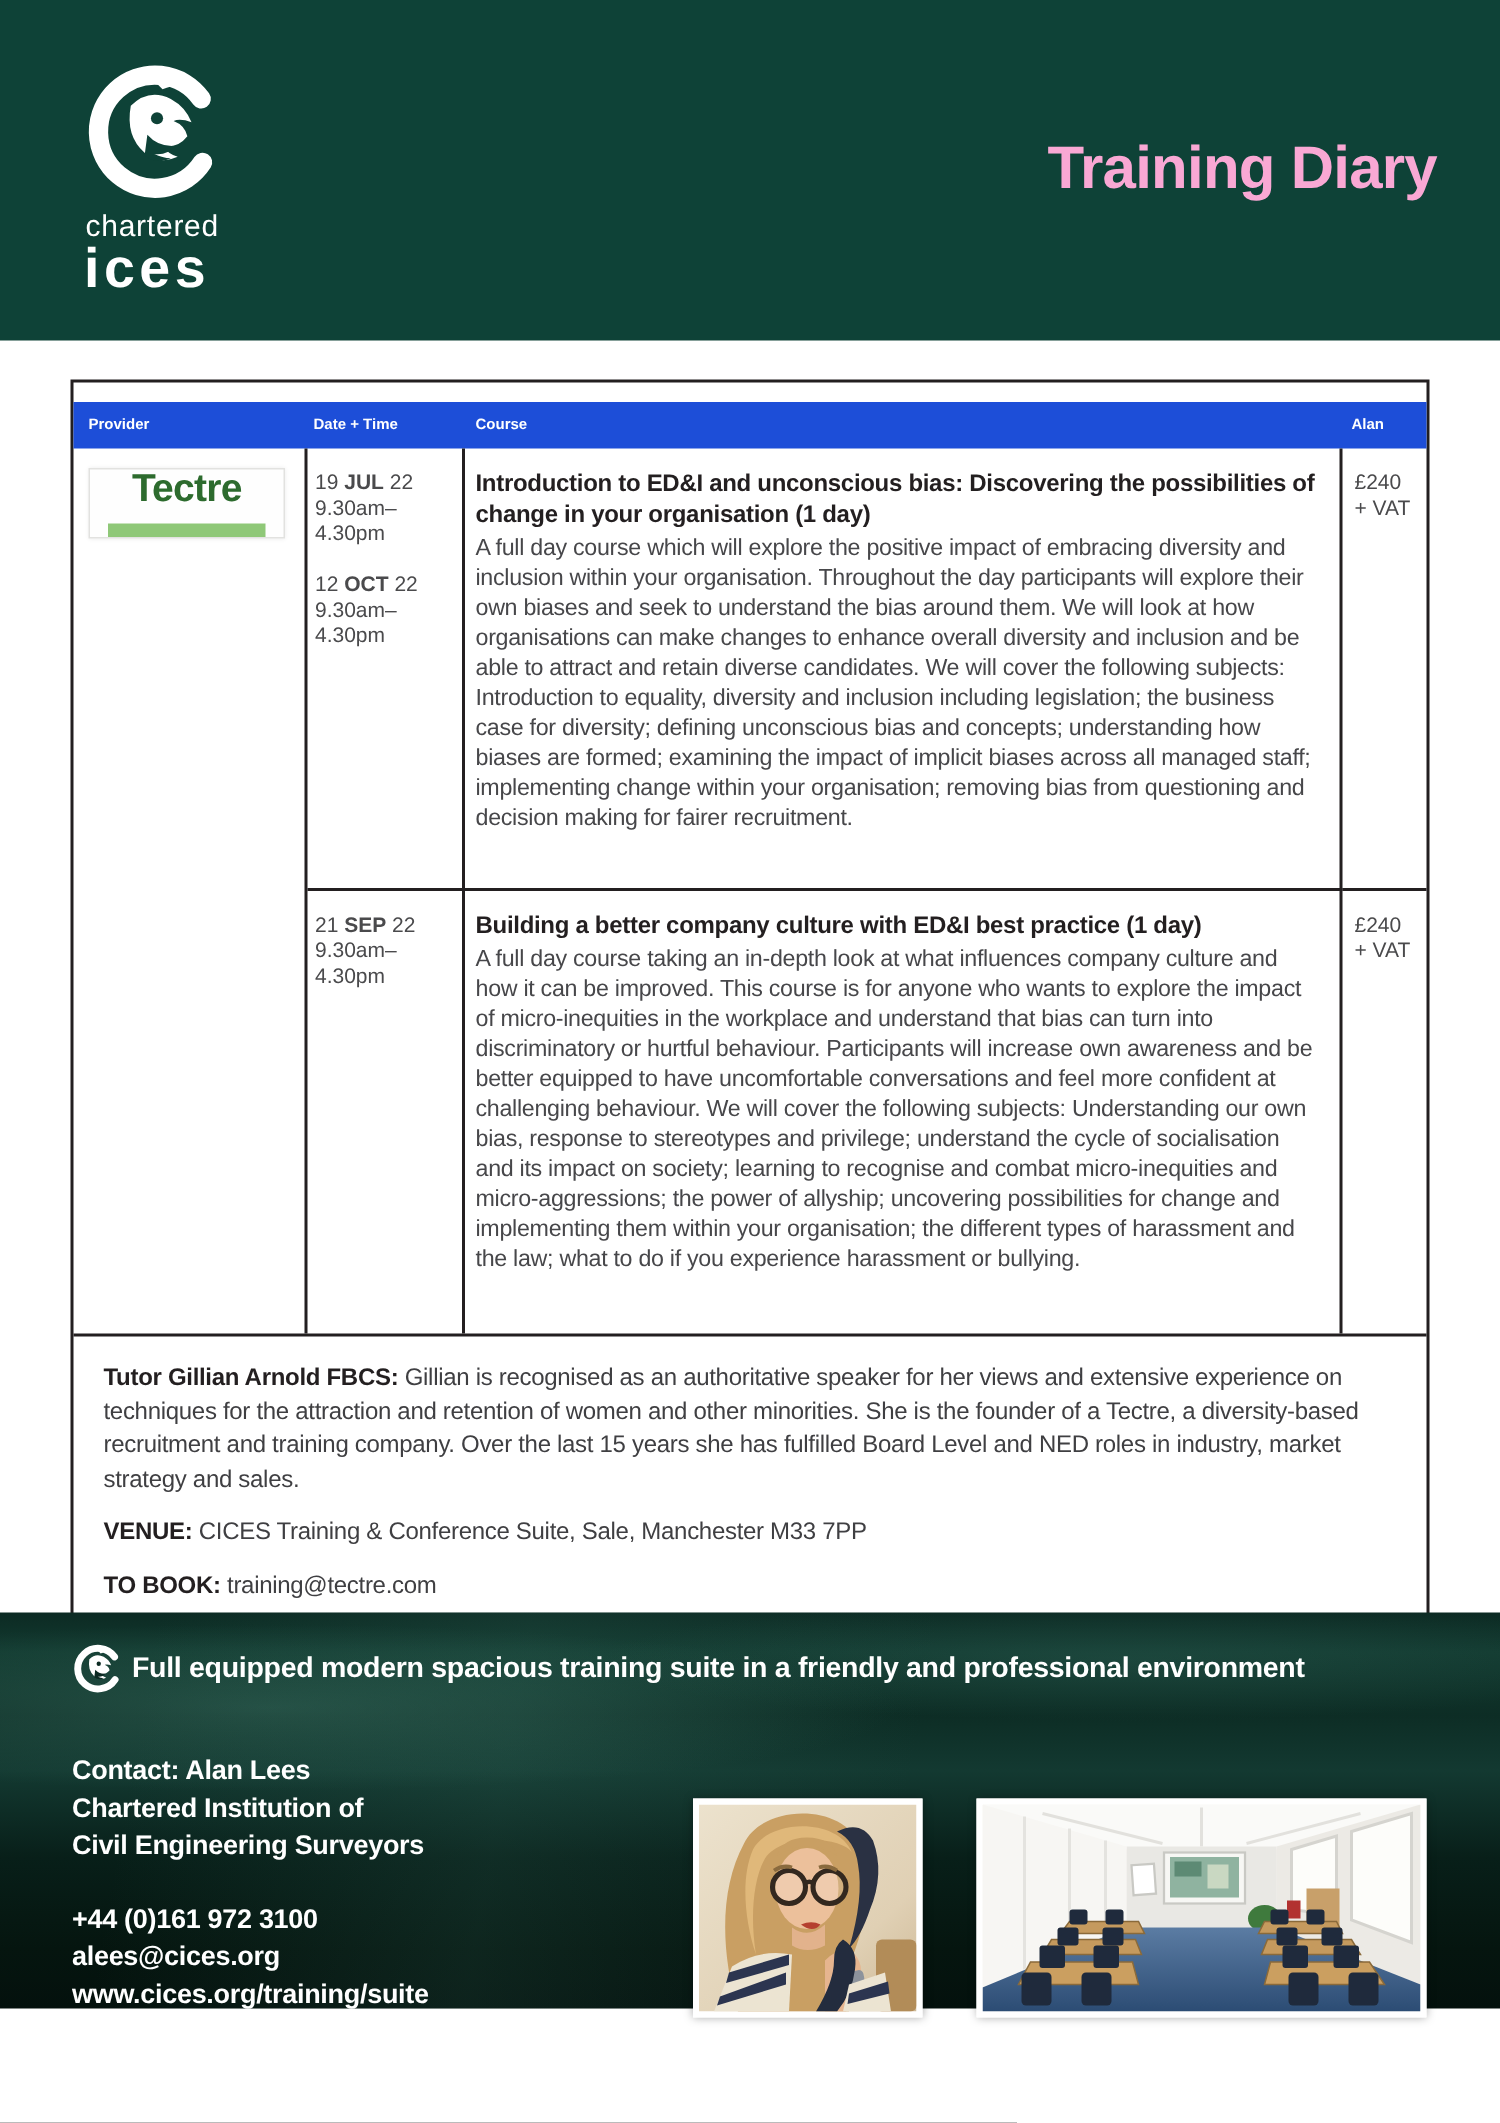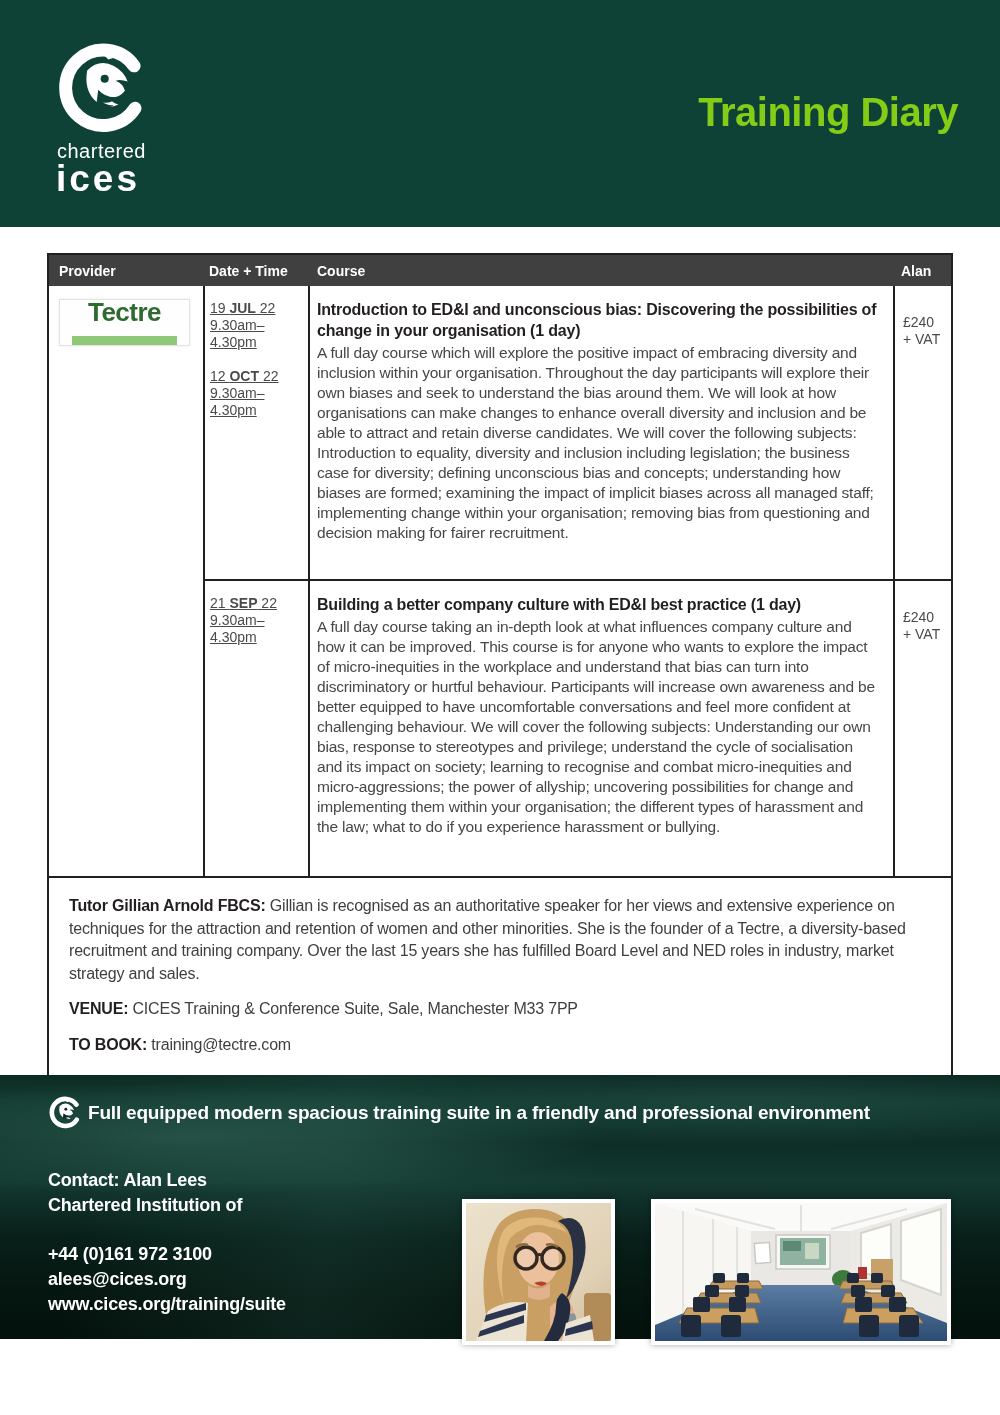--- a/index.html
+++ b/index.html
@@ -8,33 +8,33 @@
     position:relative; width:1000px; height:1415px; background:#ffffff;
     font-family:"Liberation Sans", sans-serif; margin:0 auto; overflow:hidden;
   }
 
   
   .header { position:absolute; top:0; left:0; width:1000px; height:227px; background:#0e4237; }
   .logo-block { position:absolute; left:55px; top:42px; width:120px; }
   .logo-mark { width:92px; height:92px; display:block; }
   .logo-chartered { color:#fff; font-size:20px; letter-spacing:0.5px; margin-top:6px; margin-left:2px; }
   .logo-ices { color:#fff; font-size:37px; font-weight:bold; letter-spacing:3px; line-height:0.85; margin-left:1px; }
-  .page-title { position:absolute; top:90px; right:42px; color:#84cc16; font-size:40px; font-weight:bold; letter-spacing:-0.5px; }
+  .page-title { position:absolute; top:90px; right:42px; color:#f9a8d4; font-size:40px; font-weight:bold; letter-spacing:-0.5px; }
 
   
   .course-table { position:absolute; left:47px; top:253px; width:906px; border:2px solid #231f20; background:#fff; }
-  .thead { display:grid; grid-template-columns:156px 105px 585px 56px; background:#404040; color:#fff;
-           height:31px; align-items:center; font-size:14px; font-weight:bold; }
+  .thead { display:grid; grid-template-columns:156px 105px 585px 56px; background:#1d4ed8; color:#fff;
+           height:31px; align-items:center; font-size:10px; font-weight:bold;margin-top:13px; }
   .th-provider { padding-left:10px; } .th-date { padding-left:4px; } .th-course { padding-left:7px; } .th-cost { padding-left:6px; }
   .tbody { display:grid; grid-template-columns:156px 105px 585px 56px; }
   .cell:last-child, .cost-cell2 { }
   .provider-cell { grid-column:1; grid-row:1 / span 2; border-right:2px solid #231f20; padding:13px 0 0 10px; }
-  .date-cell   { border-right:2px solid #231f20; padding:14px 4px 0 5px; color:#4a4a4c; font-size:14px; line-height:17px;text-decoration:underline; }
+  .date-cell   { border-right:2px solid #231f20; padding:14px 4px 0 5px; color:#4a4a4c; font-size:14px; line-height:17px; }
   .course-cell { border-right:2px solid #231f20; padding:13px 15px 10px 7px; }
-  .cost-cell   { padding:28px 4px 0 8px; color:#4a4a4c; font-size:14px; line-height:17px; }
+  .cost-cell   { padding:14px 4px 0 8px; color:#4a4a4c; font-size:14px; line-height:17px; }
   .row2 { border-top:2px solid #231f20; }
   .row1-date { min-height:293px; } .row2-date { min-height:297px; }
   .date-block { margin-bottom:17px; }
   .date-month { font-weight:bold; }
   .course-title { color:#231f20; font-size:16px; font-weight:bold; line-height:21px; letter-spacing:-0.2px; margin-bottom:2px; }
   .course-desc { color:#47474a; font-size:15.5px; line-height:20px; letter-spacing:-0.2px; }
   .tectre-box { width:131px; height:47px; background:#fefefe; border:1px solid #e2e2e0; box-shadow:0 0 3px rgba(0,0,0,0.08);
                 display:flex; flex-direction:column; align-items:center; justify-content:space-between; }
   .tectre-name { color:#2d6b2e; font-size:26px; font-weight:bold; letter-spacing:-0.5px; line-height:24px; }
   .tectre-bar { width:105px; height:9px; background:#8fc878; margin-top:2px; }
@@ -154,20 +154,21 @@
         <path d="M35 31 q13 -13 29 -5 q11 6 15 17 q-8 -3 -13 -1 q8 3 10 11 q-7 9 -18 7 q4 6 11 8 q-13 6 -24 -3 q-14 -12 -10 -34 z" fill="#ffffff"></path>
         <circle cx="54" cy="40" r="4.4" fill="#0c2a23"></circle>
         <path d="M47 52 q8 9 20 8 q-5 7 -15 6 q6 3 12 3 q-10 5 -19 -2 z" fill="#0c2a23"></path>
       </svg>
       <div class="banner-text">Full equipped modern spacious training suite in a friendly and professional environment</div>
     </div>
 
     <div class="contact">
       <div>Contact: Alan Lees</div>
       <div>Chartered Institution of</div>
+      <div>Civil Engineering Surveyors</div>
       <div class="contact-gap"></div>
       <div>+44 (0)161 972 3100</div>
       <div>alees@cices.org</div>
       <div>www.cices.org/training/suite</div>
     </div>
 
     <div class="photo photo-portrait">
       <svg width="145" height="138" viewBox="0 0 145 138">
         <defs>
           <linearGradient id="pbg" x1="0" y1="0" x2="1" y2="1">

